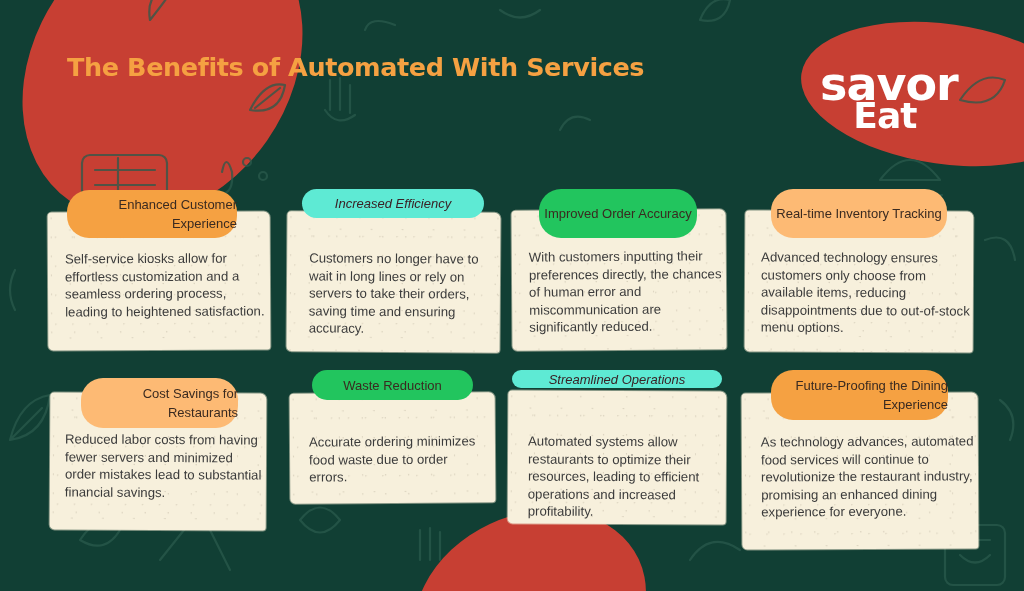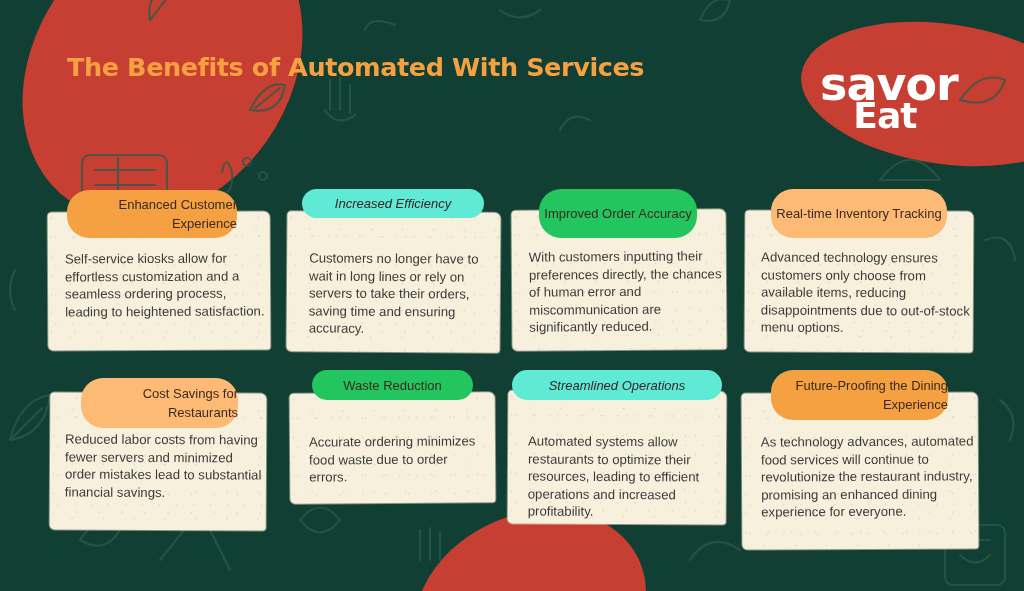--- a/index.html
+++ b/index.html
@@ -178,21 +178,21 @@
   <div class="card" style="left:290px; top:393px; width:205px; height:110px; transform:rotate(-0.4deg);">
     <div class="desc" style="left:19px; top:40px; width:180px;">Accurate ordering minimizes food waste due to order errors.</div>
   </div>
   <div class="pill c-yellow" style="left:312px; top:370px; width:161px; height:30px;">Waste Reduction</div>
 </div>
 
 <div>
   <div class="card" style="left:508px; top:391px; width:218px; height:133px; transform:rotate(0.3deg);">
     <div class="desc" style="left:20px; top:42px; width:198px;">Automated systems allow restaurants to optimize their resources, leading to efficient operations and increased profitability.</div>
   </div>
-  <div class="pill c-red dark-text" style="left:512px; top:370px; width:210px; height:30px;">Streamlined Operations</div>
+  <div class="pill c-red dark-text" style="left:512px; top:370px; width:210px; height:18px;">Streamlined Operations</div>
 </div>
 
 <div>
   <div class="card" style="left:742px; top:393px; width:236px; height:156px; transform:rotate(-0.3deg);">
     <div class="desc" style="left:19px; top:40px; width:215px;">As technology advances, automated food services will continue to revolutionize the restaurant industry, promising an enhanced dining experience for everyone.</div>
   </div>
   <div class="pill c-orange" style="left:771px; top:370px; width:177px; height:50px;">Future-Proofing the Dining Experience</div>
 </div>
 
 </body></html>

